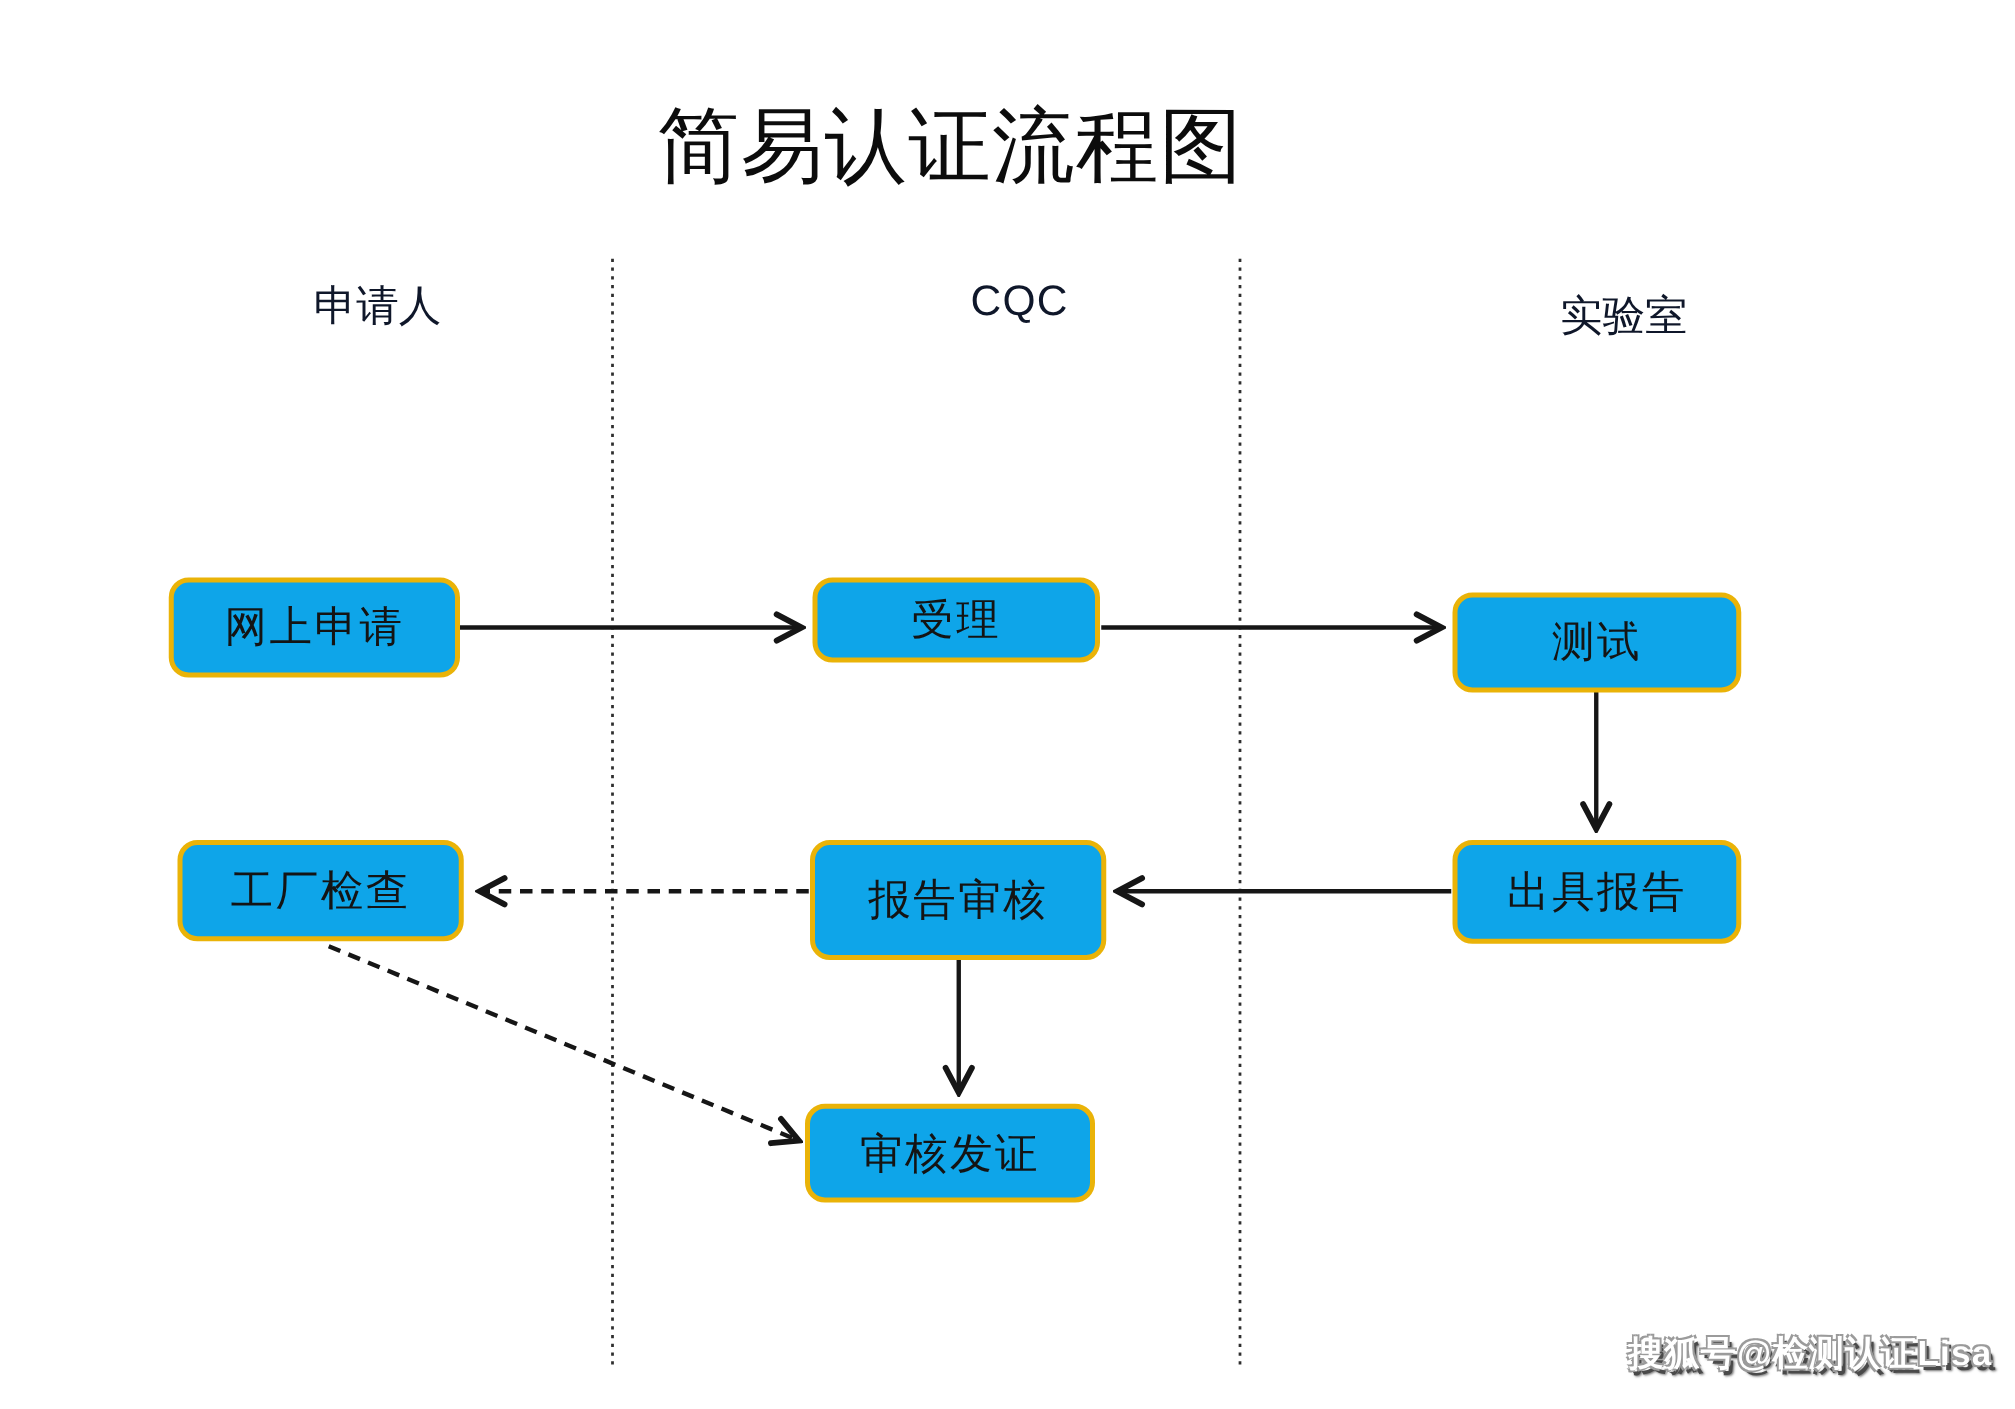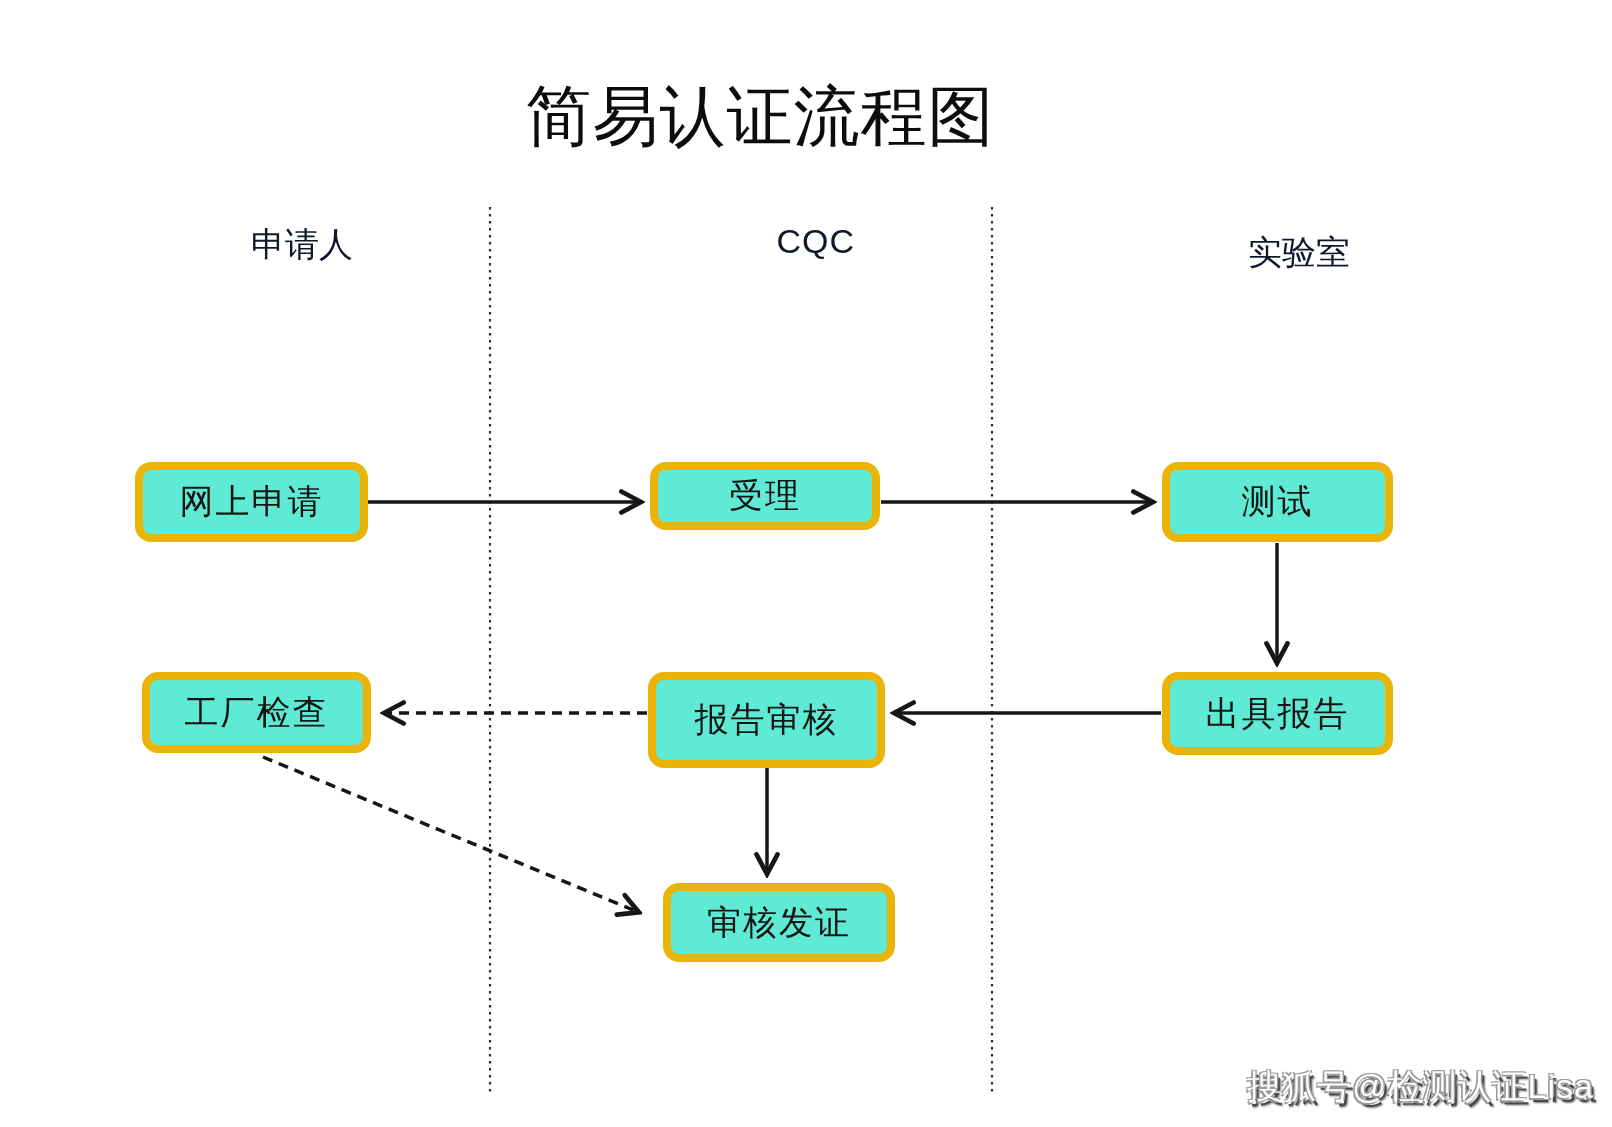--- a/index.html
+++ b/index.html
@@ -32,51 +32,51 @@
     font-size: 34px;
     color: #0f172a;
     white-space: nowrap;
   }
   .lane-header.applicant { left: 133px; top: 222px; }
   .lane-header.cqc       { left: 635px; top: 222px; letter-spacing: 1px; }
   .lane-header.lab       { left: 1130px; top: 230px; }
   .node {
     position: absolute;
     box-sizing: border-box;
-    border: 8px solid #eab308;
+    border: 4px solid #eab308;
     border-radius: 16px;
-    background: #5eead4;
+    background: #0ea5e9;
     display: flex;
     align-items: center;
     justify-content: center;
     font-size: 34px;
     letter-spacing: 2px;
     color: #141414;
     white-space: nowrap;
   }
   .node.n-online    { left: 135px;  top: 462px; width: 233px; height: 80px; }
   .node.n-accept    { left: 650px;  top: 462px; width: 230px; height: 68px; }
-  .node.n-test      { left: 1162px; top: 462px; width: 231px; height: 80px; }
+  .node.n-test      { left: 1162px; top: 474px; width: 231px; height: 80px; }
   .node.n-factory   { left: 142px;  top: 672px; width: 229px; height: 81px; }
   .node.n-review    { left: 648px;  top: 672px; width: 237px; height: 96px; }
   .node.n-issue     { left: 1162px; top: 672px; width: 231px; height: 83px; }
-  .node.n-certify   { left: 663px;  top: 883px; width: 232px; height: 79px; }
+  .node.n-certify   { left: 644px;  top: 883px; width: 232px; height: 79px; }
   svg.edges {
     position: absolute;
     left: 0; top: 0;
     width: 1612px;
     height: 1127px;
     pointer-events: none;
   }
   .watermark {
     position: absolute;
     right: 18px;
     top: 1064px;
-    font-size: 34px;
-    font-weight: normal;
+    font-size: 28px;
+    font-weight: bold;
     letter-spacing: 1px;
     color: #ffffff;
     white-space: nowrap;
     text-shadow:
       -1.5px -1.5px 0 #9b9b9b,
        1.5px -1.5px 0 #9b9b9b,
       -1.5px  1.5px 0 #9b9b9b,
        3px 4px 0 #4a4a4a,
        4px 5px 2px #6e6e6e;
   }

